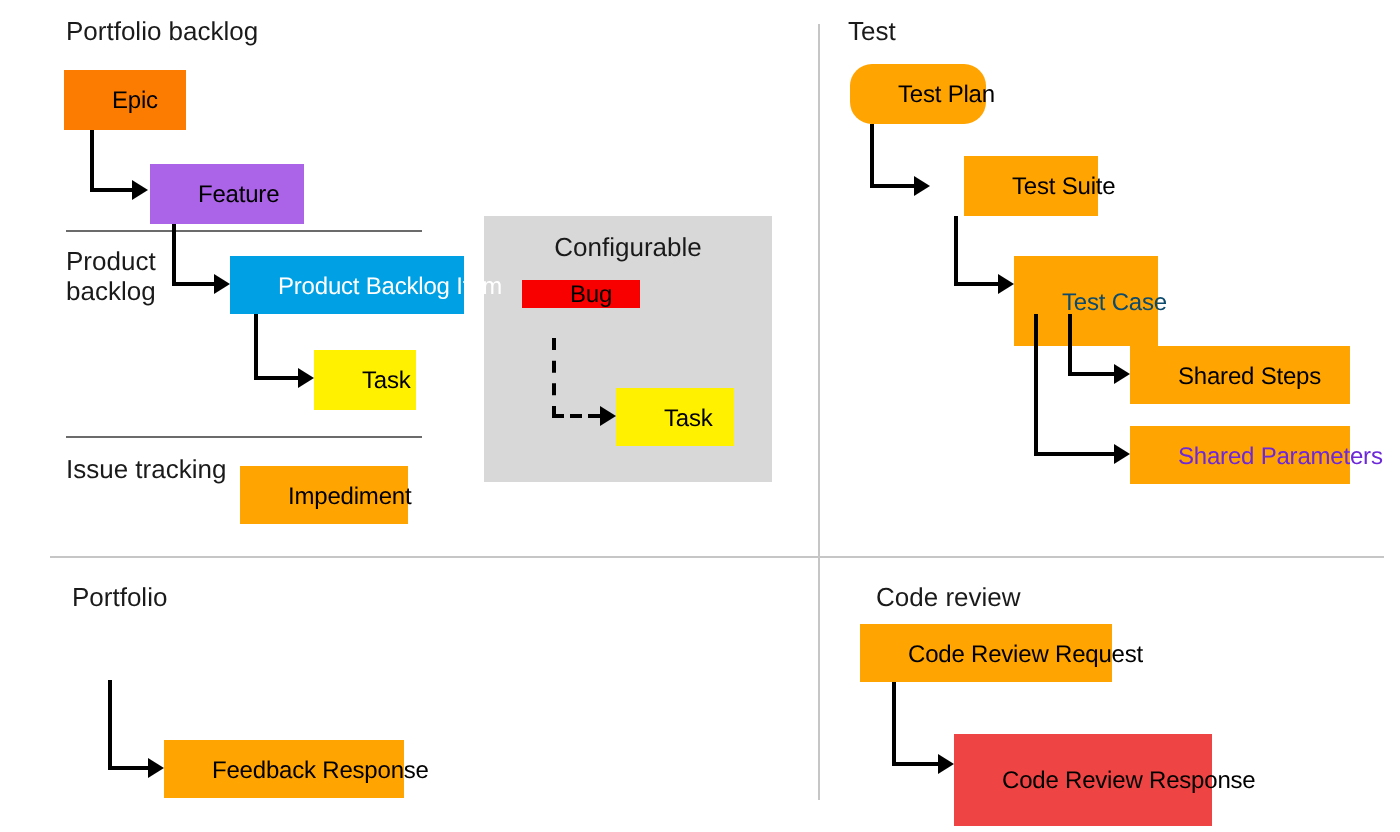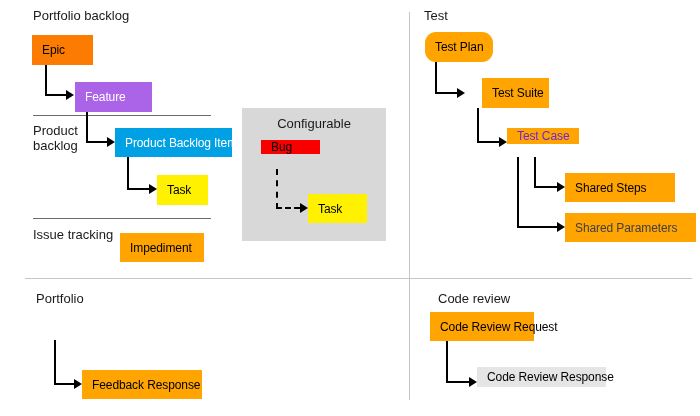--- a/index.html
+++ b/index.html
@@ -7,21 +7,21 @@
     position:relative;width:700px;height:416px;background:#ffffff;
     font-family:"Liberation Sans", sans-serif;overflow:hidden;
   }
   .h{
     position:absolute;font-size:13px;color:#1a1a1a;line-height:15px;
     white-space:nowrap;
   }
   .h.wrap{white-space:normal;width:62px;}
   .node{
     position:absolute;font-size:12px;line-height:1;display:flex;
-    align-items:center;padding-left:10px;box-sizing:border-box;
+    align-items:center;padding-left:24px;box-sizing:border-box;
     white-space:nowrap;letter-spacing:-0.1px;
   }
   .panel{position:absolute;}
   .panel-title{position:absolute;text-align:center;font-size:13px;color:#1a1a1a;}
   .seg-v{position:absolute;width:2px;background:#000;display:block;}
   .seg-h{position:absolute;height:2px;background:#000;display:block;}
   .dash-v{position:absolute;width:0;border-left:2px dashed #000;display:block;}
   .dash-h{position:absolute;height:0;border-top:2px dashed #000;display:block;}
   .arr{
     position:absolute;width:0;height:0;display:block;
@@ -46,38 +46,38 @@
 
   <div class="div-s" style="left:33px;top:115px;width:178px"></div>
   <div class="div-s" style="left:33px;top:218px;width:178px"></div>
   <div class="div-h" style="left:25px;top:278px;width:667px"></div>
   <div class="div-v" style="left:409px;top:12px;height:388px"></div>
 
   <div class="panel" style="left: 242px; top: 108px; width: 144px; height: 133px; background-color: rgb(216, 216, 216);"></div>
   <div class="panel-title" style="left:242px;top:116px;width:144px">Configurable</div>
 
   <div class="node" style="left: 32px; top: 35px; width: 61px; height: 30px; background-color: rgb(251, 124, 0); color: rgb(0, 0, 0);">Epic</div>
-  <div class="node" style="left: 75px; top: 82px; width: 77px; height: 30px; background-color: rgb(171, 99, 232); color: #ffffff;">Feature</div>
+  <div class="node" style="left: 75px; top: 82px; width: 77px; height: 30px; background-color: rgb(171, 99, 232); color: #000000;">Feature</div>
   <div class="node" style="left: 115px; top: 128px; width: 117px; height: 29px; background-color: rgb(0, 161, 228); color: rgb(255, 255, 255);">Product Backlog Item</div>
   <div class="node" style="left: 157px; top: 175px; width: 51px; height: 30px; background-color: rgb(255, 241, 0); color: rgb(0, 0, 0);">Task</div>
   <div class="node" style="left: 120px; top: 233px; width: 84px; height: 29px; background-color: rgb(255, 164, 0); color: rgb(0, 0, 0);">Impediment</div>
 
   <div class="node" style="left: 261px; top: 140px; width: 59px; height: 14px; background-color: rgb(248, 0, 0); color: rgb(0, 0, 0);">Bug</div>
   <div class="node" style="left: 308px; top: 194px; width: 59px; height: 29px; background-color: rgb(255, 241, 0); color: rgb(0, 0, 0);">Task</div>
 
   <div class="node" style="left: 425px; top: 32px; width: 68px; height: 30px; background-color: rgb(255, 164, 0); color: rgb(0, 0, 0); border-radius: 11px;">Test Plan</div>
   <div class="node" style="left: 482px; top: 78px; width: 67px; height: 30px; background-color: rgb(255, 164, 0); color: rgb(0, 0, 0);">Test Suite</div>
-  <div class="node" style="left: 507px; top: 128px; width: 72px; height: 16px; background-color: rgb(255, 164, 0); color: #6d28d9;">Test Case</div>
+  <div class="node" style="left: 507px; top: 128px; width: 72px; height: 45px; background-color: rgb(255, 164, 0); color: #0c4a6e;">Test Case</div>
   <div class="node" style="left: 565px; top: 173px; width: 110px; height: 29px; background-color: rgb(255, 164, 0); color: rgb(0, 0, 0);">Shared Steps</div>
-  <div class="node" style="left: 565px; top: 213px; width: 131px; height: 29px; background-color: rgb(255, 164, 0); color: #404040;">Shared Parameters</div>
+  <div class="node" style="left: 565px; top: 213px; width: 110px; height: 29px; background-color: rgb(255, 164, 0); color: #6d28d9;">Shared Parameters</div>
 
   <div class="node" style="left: 82px; top: 370px; width: 120px; height: 29px; background-color: rgb(255, 164, 0); color: rgb(0, 0, 0);">Feedback Response</div>
 
-  <div class="node" style="left: 430px; top: 312px; width: 104px; height: 29px; background-color: rgb(255, 164, 0); color: rgb(0, 0, 0);">Code Review Request</div>
-  <div class="node" style="left: 477px; top: 367px; width: 129px; height: 20px; background-color: #e5e5e5; color: rgb(0, 0, 0);">Code Review Response</div>
+  <div class="node" style="left: 430px; top: 312px; width: 126px; height: 29px; background-color: rgb(255, 164, 0); color: rgb(0, 0, 0);">Code Review Request</div>
+  <div class="node" style="left: 477px; top: 367px; width: 129px; height: 46px; background-color: #ef4444; color: rgb(0, 0, 0);">Code Review Response</div>
 
   <div>
     <i class="seg-v" style="left:45px;top:65px;height:31px"></i>
     <i class="seg-h" style="left:45px;top:94px;width:22px"></i>
     <i class="arr" style="left:66px;top:90px"></i>
   </div>
   <div>
     <i class="seg-v" style="left:86px;top:112px;height:31px"></i>
     <i class="seg-h" style="left:86px;top:141px;width:21px"></i>
     <i class="arr" style="left:107px;top:137px"></i>

